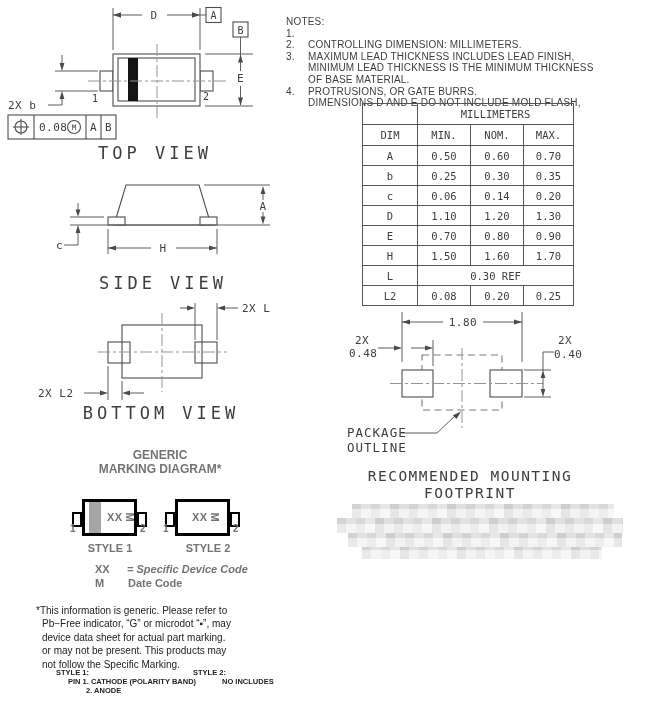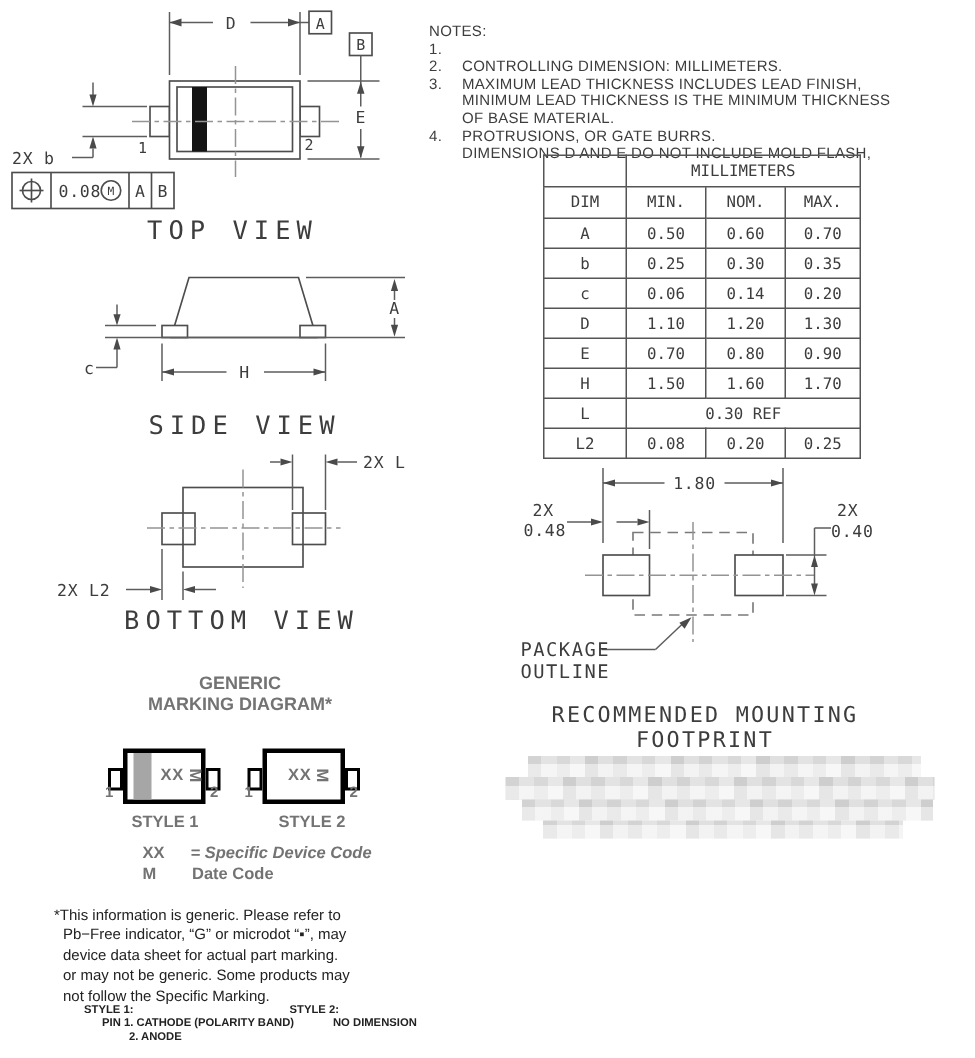--- a/index.html
+++ b/index.html
@@ -358,28 +358,28 @@
     <div class="mk-leg" style="left:65px;top:114px;">XX</div>
     <div class="mk-leg" style="left:97px;top:114px;font-style:italic;">= Specific Device Code</div>
     <div class="mk-leg" style="left:65px;top:128px;">M</div>
     <div class="mk-leg" style="left:98px;top:128px;">Date Code</div>
   </div>
 
   <div id="footnote" class="abs">
     <div class="fn-line fn-first">*This information is generic. Please refer to</div>
     <div class="fn-line">Pb−Free indicator, “G” or microdot “▪”, may</div>
     <div class="fn-line">device data sheet for actual part marking.</div>
-    <div class="fn-line">or may not be generic. Some products may</div>
+    <div class="fn-line">or may not be present. This products may</div>
     <div class="fn-line">not follow the Specific Marking.</div>
   </div>
 
   <div class="ps" style="left:56px;top:668px;">STYLE 1:</div>
   <div class="ps" style="left:68px;top:677px;">PIN 1.  CATHODE (POLARITY BAND)</div>
   <div class="ps" style="left:86px;top:686px;">2.  ANODE</div>
   <div class="ps" style="left:193px;top:668px;">STYLE 2:</div>
-  <div class="ps" style="left:222px;top:677px;">NO DIMENSION</div>
+  <div class="ps" style="left:222px;top:677px;">NO INCLUDES</div>
 
   <div class="mosaic" style="left:352px;top:504px;width:262px;height:14px;"></div>
   <div class="mosaic" style="left:337px;top:518px;width:286px;height:15px;"></div>
   <div class="mosaic" style="left:348px;top:533px;width:274px;height:14px;"></div>
   <div class="mosaic" style="left:362px;top:547px;width:240px;height:12px;"></div>
 
 </div>
 
 </body></html>

